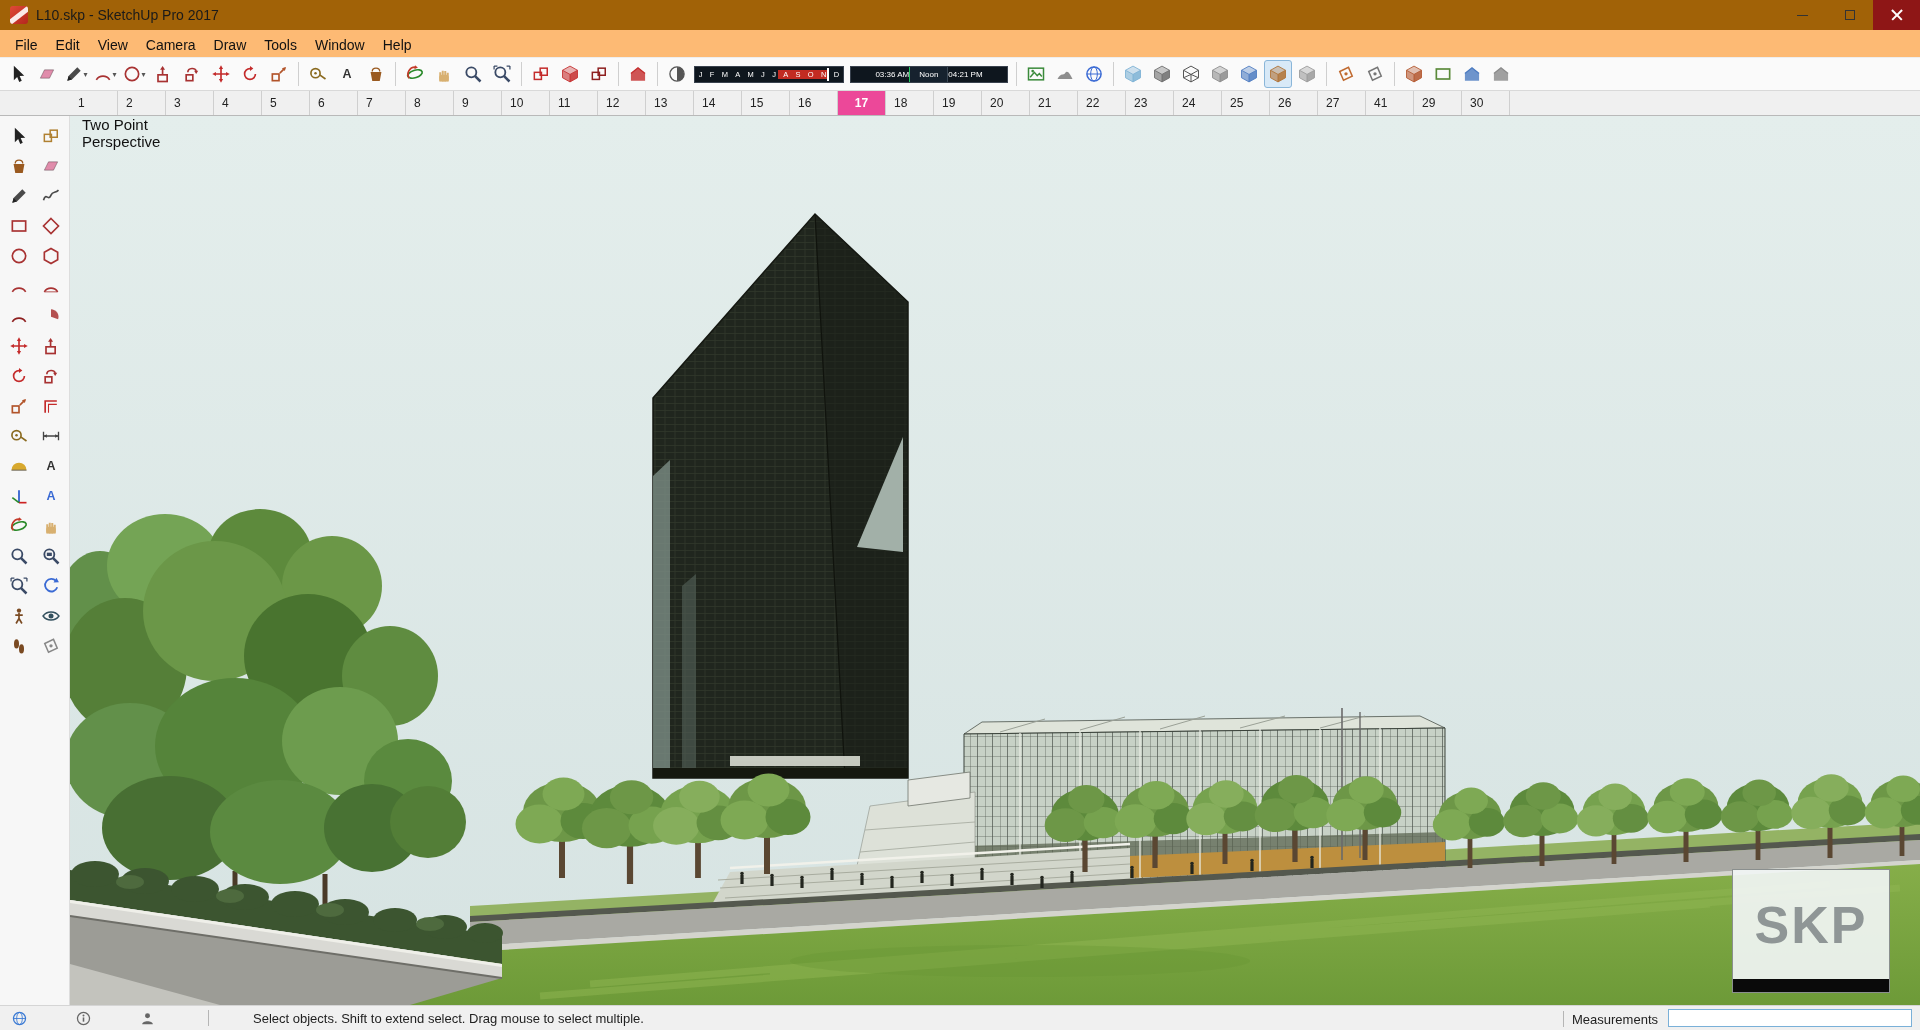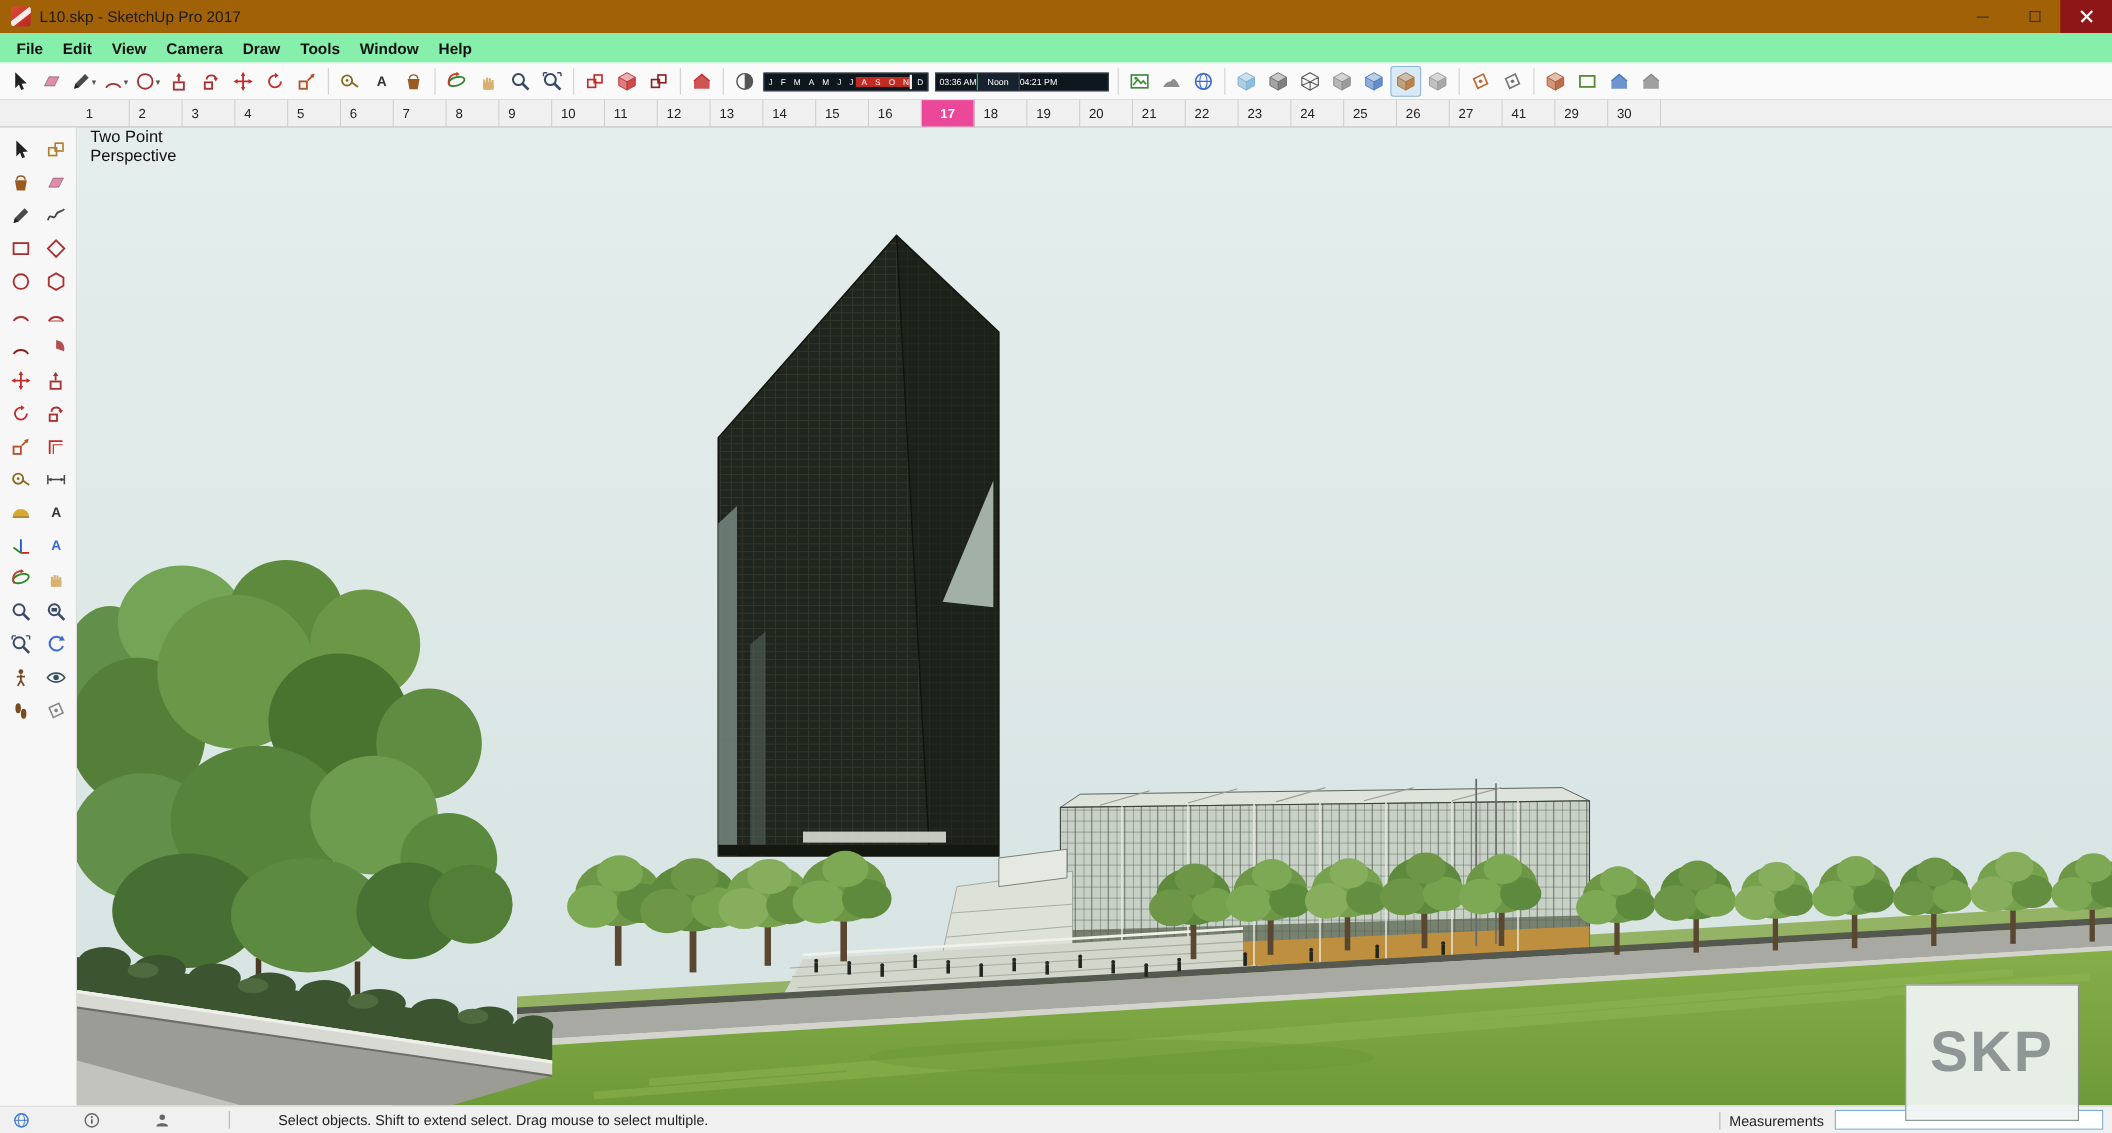--- a/index.html
+++ b/index.html
@@ -19,58 +19,58 @@
   .win-controls { margin-left:auto; display:flex; height:100%; }
   .win-btn { width:47px; height:100%; display:flex; align-items:center; justify-content:center; }
   .g-min { width:11px; height:0; border-bottom:1px solid #333; display:block; }
   .g-max { width:10px; height:10px; border:1px solid #333; display:block; }
   .win-btn.close { background:#8e1616; }
   .g-close { position:relative; width:12px; height:12px; display:block; }
   .g-close::before,.g-close::after { content:""; position:absolute; left:-1px; top:5px; width:14px; height:1.6px; background:#fff; }
   .g-close::before { transform:rotate(45deg); }
   .g-close::after { transform:rotate(-45deg); }
   
-  .menubar { height:27px; background:#86efac; display:flex; align-items:center; padding-left:6px;font-weight:bold; }
+  .menubar { height:27px; background:#fdba74; display:flex; align-items:flex-end; padding-left:6px; }
   .menu-item { padding:4px 9px; font-size:14px; color:#111; }
   
   .toolbar { height:34px; background:#fafafa; border-top:1px solid #eee; border-bottom:1px solid #d9d9d9;
     display:flex; align-items:center; padding:0 4px; }
   .tgroup { display:flex; align-items:center; gap:1px; }
   .tsep { width:1px; height:24px; background:#cfcfcf; margin:0 5px; flex:none; }
   .tbtn,.pbtn { min-width:28px; height:28px; display:flex; align-items:center; justify-content:center;
     border-radius:3px; border:1px solid transparent; padding:0 1px; }
   .tbtn.active,.pbtn.active { background:#d8e9f7; border-color:#8ab6d9; }
   .ic { width:20px; height:20px; flex:none; }
   .dd { font-size:8px; color:#555; margin-left:-1px; }
   
   .shadow-widget { position:relative; height:17px; background:#0e161e; border:1px solid #39424e;
     display:flex; align-items:center; margin:0 3px; flex:none; }
   .months { display:flex; width:148px; justify-content:space-around; font-size:7.5px; color:#fff;
     position:relative; z-index:2; letter-spacing:0; }
   .red-seg { position:absolute; left:56%; top:3px; bottom:3px; width:34%; background:#c22b22; z-index:1; }
   .dtick { position:absolute; left:89%; top:1px; bottom:1px; width:2px; background:#fff; z-index:3; }
-  .shadow-widget.time { width:158px; justify-content:flex-start; font-size:8px; color:#fff; padding:0 3px; }
+  .shadow-widget.time { width:158px; justify-content:center; font-size:8px; color:#fff; padding:0 3px; }
   .tmid { border-left:1px solid #22c55e; border-right:1px solid #3a4754; padding:0 9px; height:100%;
     display:flex; align-items:center; background:#16222e; }
   
   .scene-tabs { height:25px; background:#f0f0f0; border-bottom:1px solid #b9b9b9;
     display:flex; align-items:stretch; padding-left:70px; font-size:12px; }
   .scene-tab { width:48px; display:flex; align-items:center; padding-left:8px;
     border-right:1px solid #cfcfcf; color:#222; flex:none; }
   .scene-tab.active { background:#ec4899; color:#fff; justify-content:center; padding-left:0; font-weight:bold; }
   
   .main { display:flex; height:889px; }
   .palette { width:70px; background:#f7f7f7; border-right:1px solid #ddd; padding-top:6px;
     display:grid; grid-template-columns:30px 30px; gap:2px; align-content:start; justify-content:center; }
   .viewport { position:relative; flex:1; overflow:hidden; }
   .scene { position:absolute; inset:0; width:100%; height:100%; display:block; }
   .cam-label { position:absolute; top:0; left:12px; font-size:15px; line-height:1.15; color:#111; }
   
-  .watermark { position:absolute; left:1732px; top:895px; width:158px; height:124px; z-index:20;
-    background:rgba(240,244,243,0.93); border:1px solid #8a8f8e; display:flex; }
+  .watermark { position:absolute; left:1732px; top:869px; width:158px; height:124px; z-index:20;
+    background:rgba(240,244,243,0.93); border:1px solid #8a8f8e; display:flex; flex-direction:column; }
   .wm-text { flex:1; display:flex; align-items:center; justify-content:center;
     font-size:52px; font-weight:bold; color:#8f9696; letter-spacing:2px; }
   .wm-bar { height:13px; background:#0a0a0a; }
   
   .statusbar { height:25px; background:#f0f0f0; border-top:1px solid #d5d5d5;
     display:flex; align-items:center; padding:0 8px; font-size:13px; color:#222;gap:36px; }
   .sb-btn { width:22px; height:22px; display:flex; align-items:center; justify-content:center; margin-right:6px; }
   .sbic { width:17px; height:17px; }
   .sb-sep { width:1px; height:16px; background:#b5b5b5; margin:0 8px; }
   .sb-right { margin-left:auto; display:flex; align-items:flex-end; }

